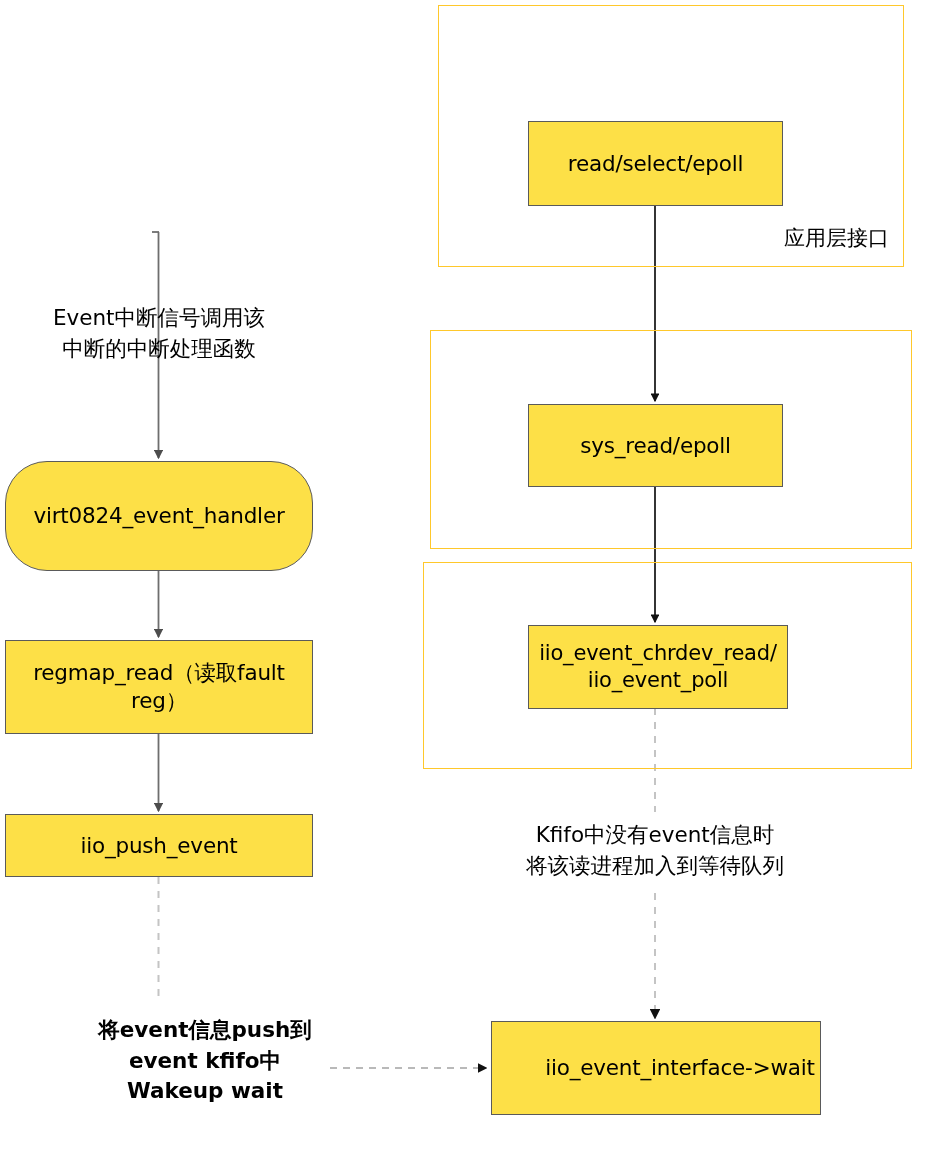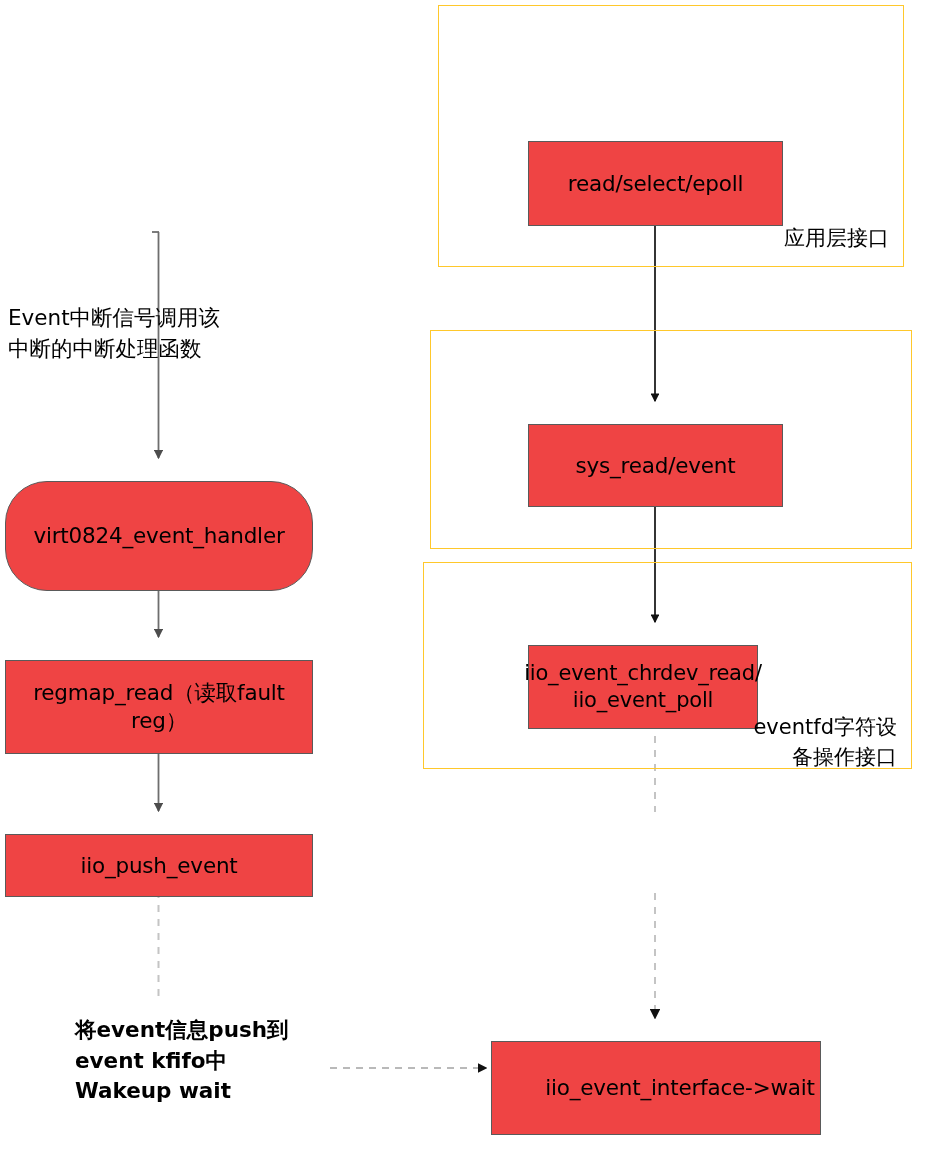--- a/index.html
+++ b/index.html
@@ -24,52 +24,51 @@
     top: 0;
     width: 931px;
     height: 1155px;
     pointer-events: none;
   }
 
   
   .node {
     position: absolute;
     box-sizing: border-box;
-    background: #ef4444;
+    background: #fde047;
     border: 1.4px solid #5a5a5a;
     display: flex;
     align-items: center;
     justify-content: center;
     text-align: center;
     color: #000000;
     font-size: 21px;
     line-height: 1.30;
     letter-spacing: -0.2px;
     white-space: pre-line;
     z-index: 3;
-    margin-top: 20px;
   }
   .node.rounded {
     border-radius: 42px;
   }
 
   
   .layer-group {
     position: absolute;
     box-sizing: border-box;
     border: 1.6px solid #ffc82b;
     background: transparent;
     z-index: 1;
   }
 
   
   .label {
     position: absolute;
     color: #000000;
-    text-align: left;
+    text-align: center;
     white-space: pre-line;
     line-height: 1.42;
     z-index: 4;
   }
   .label.layer-name {
     font-size: 21px;
     text-align: right;
     line-height: 1.45;
   }
   .label.annot {
@@ -127,40 +126,40 @@
       <path d="M 655 708 L 655 812" stroke="#c4c4c4" stroke-width="2" stroke-dasharray="7 7" fill="none"></path>
       <path d="M 655 893 L 655 1018" stroke="#c4c4c4" stroke-width="2" stroke-dasharray="7 7" fill="none" marker-end="url(#arrow-dashed)"></path>
     </g>
   </svg>
 
   <div class="layer-group" style="left:438px; top:5px; width:466px; height:262px;"></div>
   <div class="layer-group" style="left:430px; top:330px; width:482px; height:219px;"></div>
   <div class="layer-group" style="left:423px; top:562px; width:489px; height:207px;"></div>
 
   <div class="label layer-name" style="left:640px; top:215px; width:249px;margin-top:8px;">应用层接口</div>
-  <div class="label layer-name" style="left:640px; top:712px; width:257px;">eventfd字符设
-备操作接口</div>
 
   <div class="node" style="left:528px; top:121px; width:255px; height:85px; font-size:21.5px;">read/select/epoll</div>
 
-  <div class="node" style="left:528px; top:404px; width:255px; height:83px; font-size:21.5px;">sys_read/event</div>
+  <div class="node" style="left:528px; top:404px; width:255px; height:83px; font-size:21.5px;">sys_read/epoll</div>
 
-  <div class="node" style="left:528px; top:625px; width:230px; height:84px; font-size:21px;">iio_event_chrdev_read/
+  <div class="node" style="left:528px; top:625px; width:260px; height:84px; font-size:21px;">iio_event_chrdev_read/
 iio_event_poll</div>
 
   <div class="node" style="left:491px; top:1021px; width:330px; height:94px; font-size:21.5px;padding-left:48px;">iio_event_interface-&gt;wait</div>
 
   <div class="node rounded" style="left:5px; top:461px; width:308px; height:110px; font-size:21.5px;">virt0824_event_handler</div>
 
   <div class="node" style="left:5px; top:814px; width:308px; height:63px; font-size:21.5px;">iio_push_event</div>
 
   <div class="node" style="left:5px; top:640px; width:308px; height:94px; font-size:21.5px;">regmap_read（读取fault
 reg）</div>
 
   <div class="label annot" style="left:8px; top:303px; width:302px;">Event中断信号调用该
 中断的中断处理函数</div>
 
+  <div class="label annot" style="left:487px; top:820px; width:336px;">Kfifo中没有event信息时
+将该读进程加入到等待队列</div>
 
   <div class="label annot" style="left:75px; top:1015px; width:260px;font-weight:bold;">将event信息push到
 event kfifo中
 Wakeup wait</div>
 
 </div>
 
 </body></html>

